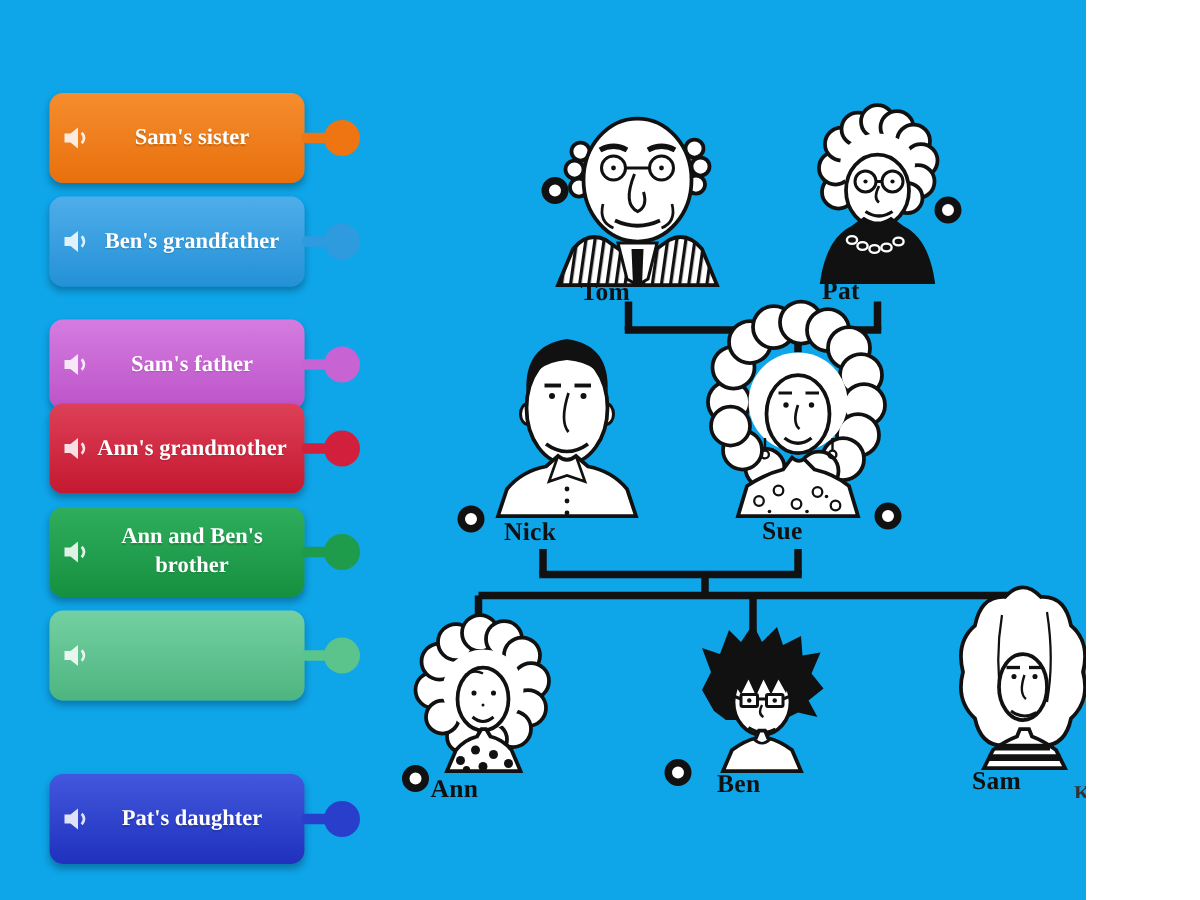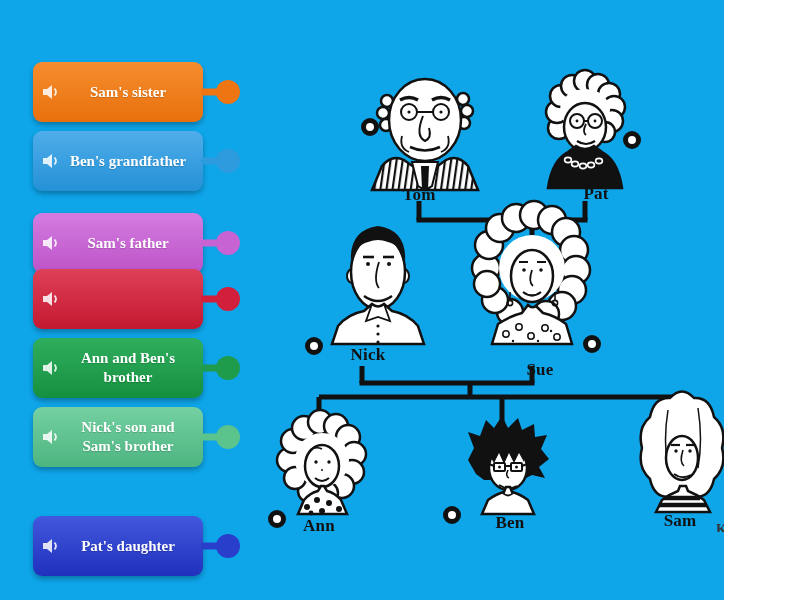--- a/index.html
+++ b/index.html
@@ -21,21 +21,21 @@
   .c0{background:linear-gradient(#f68d2e,#e8700c);} .c0 .tail,.c0 .knob{background:#ee7511;}
   .c1{background:linear-gradient(#4fadea,#2491d6);} .c1 .tail,.c1 .knob{background:#2f9bdf;}
   .c2{background:linear-gradient(#d47ce0,#bd53c9);margin-top:13px;} .c2 .tail,.c2 .knob{background:#c863d4;}
   .c3{background:linear-gradient(#dd4058,#c41830);} .c3 .tail,.c3 .knob{background:#d2203c;}
   .c4{background:linear-gradient(#2fae5e,#15903f);} .c4 .tail,.c4 .knob{background:#1f9c4b;}
   .c5{background:linear-gradient(#74d0a2,#4db580);} .c5 .tail,.c5 .knob{background:#5bc48c;}
   .c6{background:linear-gradient(#4257dd,#1f31bd);margin-top:40px;} .c6 .tail,.c6 .knob{background:#2a3ecc;}
   
   .diagram{position:absolute;inset:0;}
   .art{position:absolute;left:0;top:0;pointer-events:none;}
-  .pname{position:absolute;width:64px;text-align:center;font-weight:bold;font-size:17px;
+  .pname{position:absolute;width:64px;font-weight:bold;font-size:17px;
          color:#111;letter-spacing:.2px;z-index:2;}
   .ring{position:absolute;width:8px;height:8px;border:5px solid #111;border-radius:50%;
         background:#ffffff;z-index:3;cursor:pointer;}
   .code-clip{position:absolute;left:716px;top:522px;width:60px;height:10px;overflow:hidden;
              font-weight:bold;font-size:14px;color:#333;letter-spacing:1px;z-index:2;}
 </style>
 </head>
 <body>
 
 <div class="stage">
@@ -70,40 +70,40 @@
       <span class="chip-label">Sam's father</span>
       <span class="tail"></span>
       <span class="knob"></span>
     </div>
 
     <div class="chip c3" style="top:269px">
       <svg class="spk" viewBox="0 0 18 16">
           <polygon points="1,5 5,5 10,1 10,15 5,11 1,11" fill="#fff" opacity=".85"></polygon>
           <path d="M12.5,4.5 Q15.5,8 12.5,11.5" stroke="#fff" stroke-width="1.8" fill="none" opacity=".85"></path>
         </svg>
+      <span class="chip-label">Ann's grandmother</span>
       <span class="tail"></span>
       <span class="knob"></span>
     </div>
 
     <div class="chip c4" style="top:338px">
       <svg class="spk" viewBox="0 0 18 16">
           <polygon points="1,5 5,5 10,1 10,15 5,11 1,11" fill="#fff" opacity=".85"></polygon>
           <path d="M12.5,4.5 Q15.5,8 12.5,11.5" stroke="#fff" stroke-width="1.8" fill="none" opacity=".85"></path>
         </svg>
       <span class="chip-label">Ann and Ben's brother</span>
       <span class="tail"></span>
       <span class="knob"></span>
     </div>
 
     <div class="chip c5" style="top:407px">
       <svg class="spk" viewBox="0 0 18 16">
           <polygon points="1,5 5,5 10,1 10,15 5,11 1,11" fill="#fff" opacity=".85"></polygon>
           <path d="M12.5,4.5 Q15.5,8 12.5,11.5" stroke="#fff" stroke-width="1.8" fill="none" opacity=".85"></path>
         </svg>
-      <span class="chip-label">Nick's son and Sam's brother</span>
       <span class="tail"></span>
       <span class="knob"></span>
     </div>
 
     <div class="chip c6" style="top:476px">
       <svg class="spk" viewBox="0 0 18 16">
           <polygon points="1,5 5,5 10,1 10,15 5,11 1,11" fill="#fff" opacity=".85"></polygon>
           <path d="M12.5,4.5 Q15.5,8 12.5,11.5" stroke="#fff" stroke-width="1.8" fill="none" opacity=".85"></path>
         </svg>
       <span class="chip-label">Pat's daughter</span>
@@ -316,23 +316,23 @@
           <circle cx="690" cy="451" r="1.7" fill="#111" stroke="none"></circle>
         <path d="M683,450 Q679,462 684,466" stroke-width="1.6"></path>
         <path d="M674,474 Q682,480 691,475" stroke-width="2"></path>
         <path d="M656,512 L662,500 Q670,494 678,491 L680,486 H686 L688,491 Q696,494 704,500 L710,512 Z" fill="#fff"></path>
         <path d="M664,498 H700" stroke-width="4.5"></path>
         <path d="M659,505 H707" stroke-width="4.5"></path>
       </g>
     </svg>
 
     <div class="pname" style="left:387px;top:185px">Tom</div>
-    <div class="pname" style="left:564px;top:184px">Pat</div>
+    <div class="pname" style="left:548px;top:184px">Pat</div>
     <div class="pname" style="left:336px;top:345px">Nick</div>
-    <div class="pname" style="left:508px;top:360px">Sue</div>
+    <div class="pname" style="left:508px;top:344px">Sue</div>
     <div class="pname" style="left:287px;top:516px">Ann</div>
     <div class="pname" style="left:478px;top:513px">Ben</div>
     <div class="pname" style="left:648px;top:511px">Sam</div>
 
     <div class="ring" style="left:361px;top:118px"></div>
     <div class="ring" style="left:623px;top:131px"></div>
     <div class="ring" style="left:305px;top:337px"></div>
     <div class="ring" style="left:583px;top:335px"></div>
     <div class="ring" style="left:268px;top:510px"></div>
     <div class="ring" style="left:443px;top:506px"></div>

